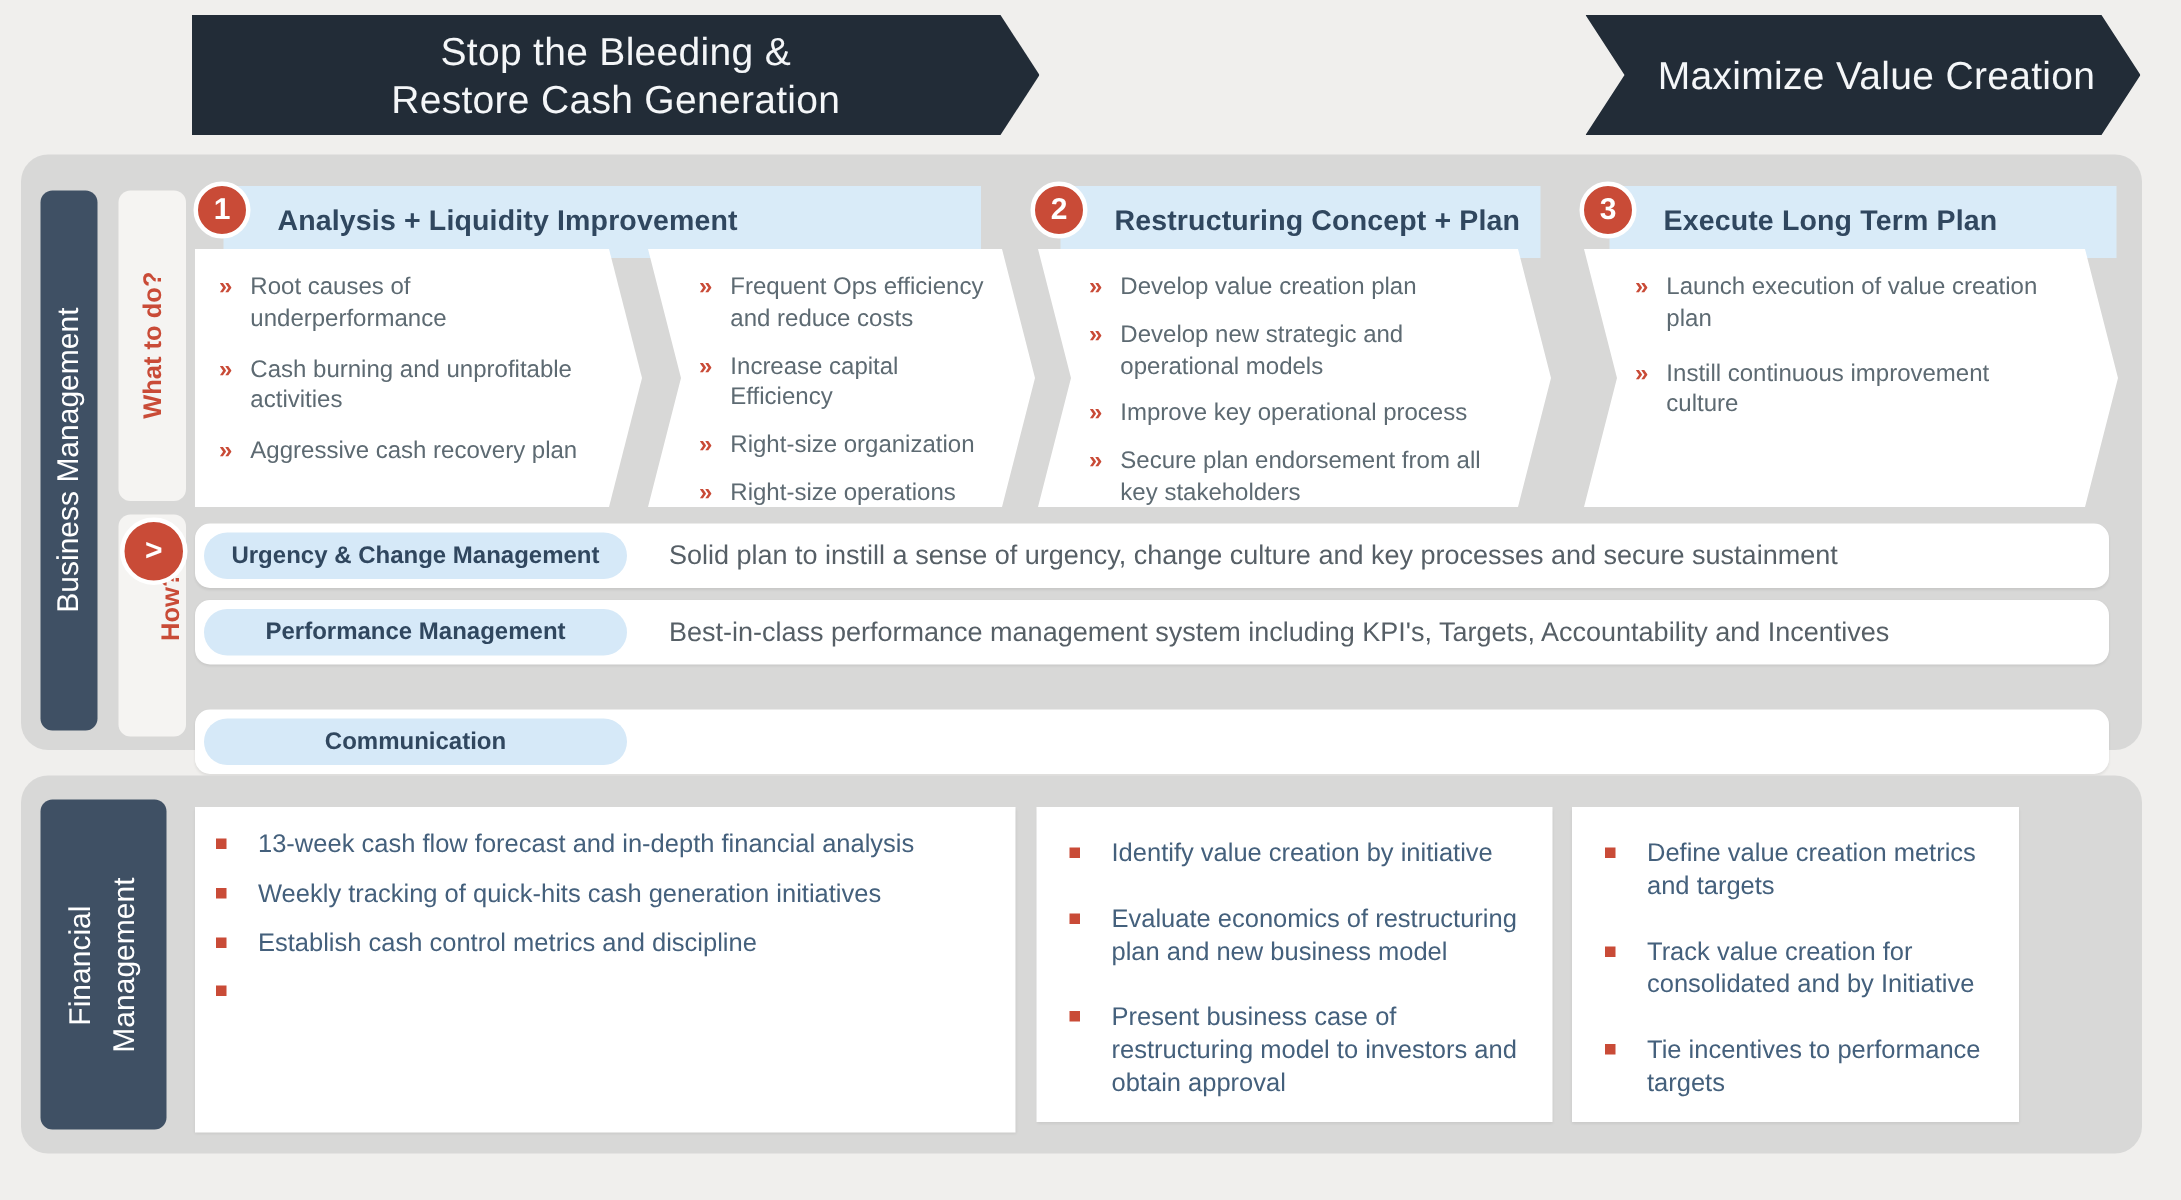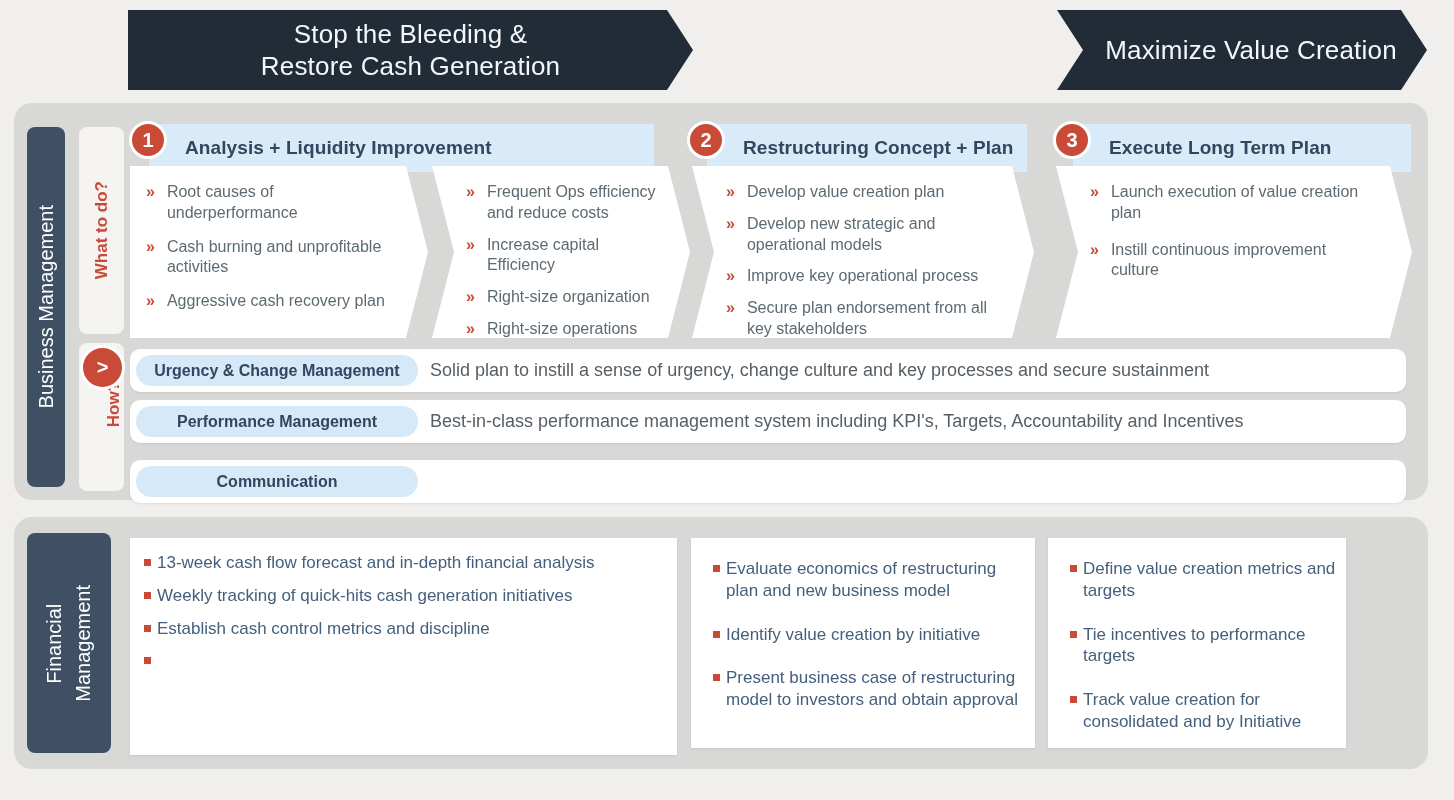--- a/index.html
+++ b/index.html
@@ -50,26 +50,26 @@
   .wt-box.notch { clip-path:polygon(0 0, calc(100% - 22px) 0, 100% 50%, calc(100% - 22px) 100%, 0 100%, 22px 50%); padding-left:34px; }
   .wt-item { display:flex; gap:12px; }
   .wt-item .glyph { color:#c94b37; font-weight:bold; flex:none; }
 
   
   .how-row { position:absolute; left:130px; width:1276px; height:43px; background:#fff; border-radius:10px;
              display:flex; align-items:center; box-shadow:0 1px 2px rgba(0,0,0,.08); }
   .how-pill { flex:none; margin-left:6px; width:282px; height:31px; border-radius:16px; background:#d6e9f8;
               display:flex; align-items:center; justify-content:center;
               color:#30475f; font-weight:bold; font-size:16px; }
-  .how-desc { margin-left:12px; color:#565f66; font-size:18px; white-space:nowrap; }
+  .how-desc { margin-left:28px; color:#565f66; font-size:18px; white-space:nowrap; }
 
   
   .fin-box { position:absolute; top:538px; background:#fff; color:#44607c; font-size:17px; line-height:1.28;
              display:flex; flex-direction:column; box-shadow:0 1px 2px rgba(0,0,0,.08); }
-  .fin-item { display:flex; gap:6px; }
+  .fin-item { display:flex; gap:21px; }
   .sq { flex:none; width:7px; height:7px; background:#c94b37; margin-top:7px; }
   #fin1 { left:130px; width:547px; height:217px; padding:14px 6px 0 14px; gap:11px; }
   #fin2 { left:691px; width:344px; height:210px; padding:20px 10px 0 22px; gap:22px; }
   #fin3 { left:1048px; width:298px; height:210px; padding:20px 8px 0 22px; gap:22px; }
 </style>
 </head>
 <body>
 
 <div id="stage">
 
@@ -185,21 +185,21 @@
       <span>Urgency &amp; Change Management</span>
     </div>
     <div class="how-desc">Solid plan to instill a sense of urgency, change culture and key processes and secure sustainment</div>
   </div>
   <div class="how-row" style="top:400px;">
     <div class="how-pill">
       <span>Performance Management</span>
     </div>
     <div class="how-desc">Best-in-class performance management system including KPI's, Targets, Accountability and Incentives</div>
   </div>
-  <div class="how-row" style="top:460px;gap:30px;">
+  <div class="how-row" style="top:473px;gap:30px;">
     <div class="how-pill">
       <span>Communication</span>
     </div>
   </div>
 
   <div class="panel" id="panel-financial"></div>
 
   <div class="side-label" id="fin-label">
     <span class="vtext">
       <span style="display:block;">Financial</span>
@@ -221,40 +221,40 @@
       <span>Establish cash control metrics and discipline</span>
     </div>
     <div class="fin-item">
       <span class="sq"></span>
     </div>
   </div>
 
   <div class="fin-box" id="fin2">
     <div class="fin-item">
       <span class="sq"></span>
+      <span>Identify value creation by initiative</span>
+    </div>
+    <div class="fin-item">
+      <span class="sq"></span>
       <span>Evaluate economics of restructuring plan and new business model</span>
     </div>
     <div class="fin-item">
       <span class="sq"></span>
-      <span>Identify value creation by initiative</span>
-    </div>
-    <div class="fin-item">
-      <span class="sq"></span>
       <span>Present business case of restructuring model to investors and obtain approval</span>
     </div>
   </div>
 
   <div class="fin-box" id="fin3">
     <div class="fin-item">
       <span class="sq"></span>
       <span>Define value creation metrics and targets</span>
     </div>
     <div class="fin-item">
       <span class="sq"></span>
+      <span>Track value creation for consolidated and by Initiative</span>
+    </div>
+    <div class="fin-item">
+      <span class="sq"></span>
       <span>Tie incentives to performance targets</span>
     </div>
-    <div class="fin-item">
-      <span class="sq"></span>
-      <span>Track value creation for consolidated and by Initiative</span>
-    </div>
   </div>
 
 </div>
 
 </body></html>

